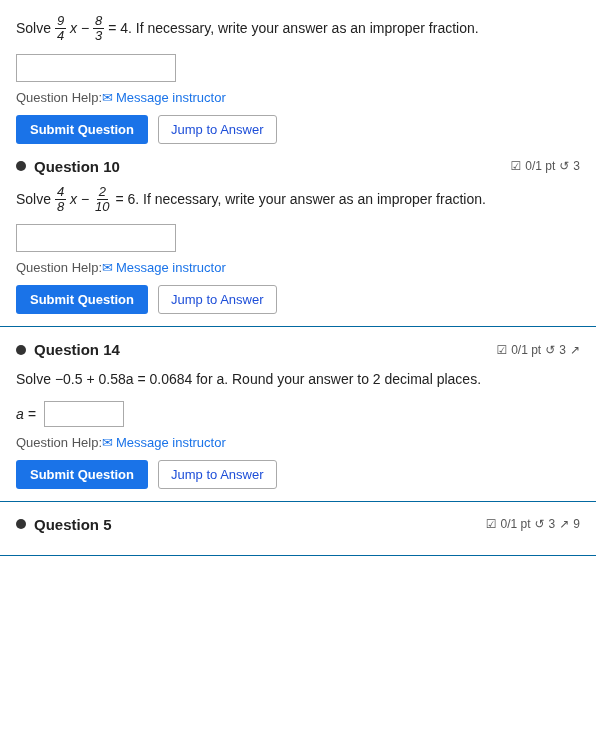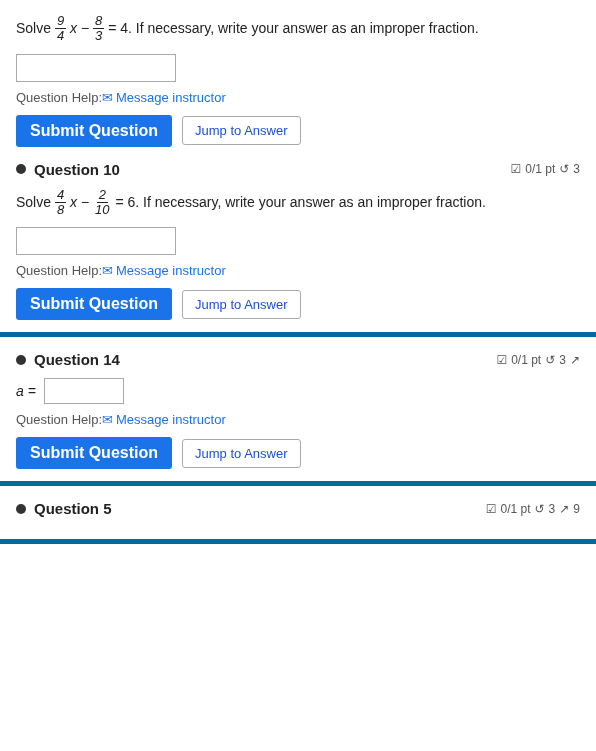--- a/index.html
+++ b/index.html
@@ -7,21 +7,21 @@
       font-family: Arial, sans-serif;
       background: #fff;
       width: 596px;
       min-height: 751px;
       overflow-x: hidden;
       font-size: 14px;
       color: #222;
     }
     .question-block {
       padding: 14px 16px 12px 16px;
-      border-bottom: 5px solid #0369a1;
+      border-bottom: 1px solid #0369a1;
     }
     .question-header {
       display: flex;
       align-items: center;
       justify-content: space-between;
       margin-bottom: 10px;
     }
     .question-title {
       display: flex;
       align-items: center;
@@ -111,21 +111,21 @@
     .buttons-row {
       display: flex;
       align-items: center;
       gap: 10px;
     }
     .btn-submit {
       background: #1a73e8;
       color: #fff;
       border: none;
       padding: 7px 14px;
-      font-size: 16px;
+      font-size: 13px;
       font-weight: bold;
       cursor: pointer;
       border-radius: 3px;
     }
     .btn-jump {
       background: #fff;
       color: #1d4ed8;
       border: 1px solid #aaa;
       padding: 6px 12px;
       font-size: 13px;
@@ -230,20 +230,21 @@
       <span>Question 14</span>
     </div>
     <div class="score-info">
       <span class="score-icon">☑</span>
       <span>0/1 pt</span>
       <span>↺</span>
       <span>3</span>
       <span>↗</span>
     </div>
   </div>
+  <div class="problem-text">Solve −0.5 + 0.58a = 0.0684 for a. Round your answer to 2 decimal places.</div>
   <div class="answer-row">
     <span class="answer-label">a =</span>
     <input class="answer-input-small" type="text" style="">
   </div>
   <div class="question-help">
     <span>Question Help:</span>
     <a class="msg-link" href="#">
       <span class="envelope-icon">✉</span>
       <span>Message instructor</span>
     </a>

